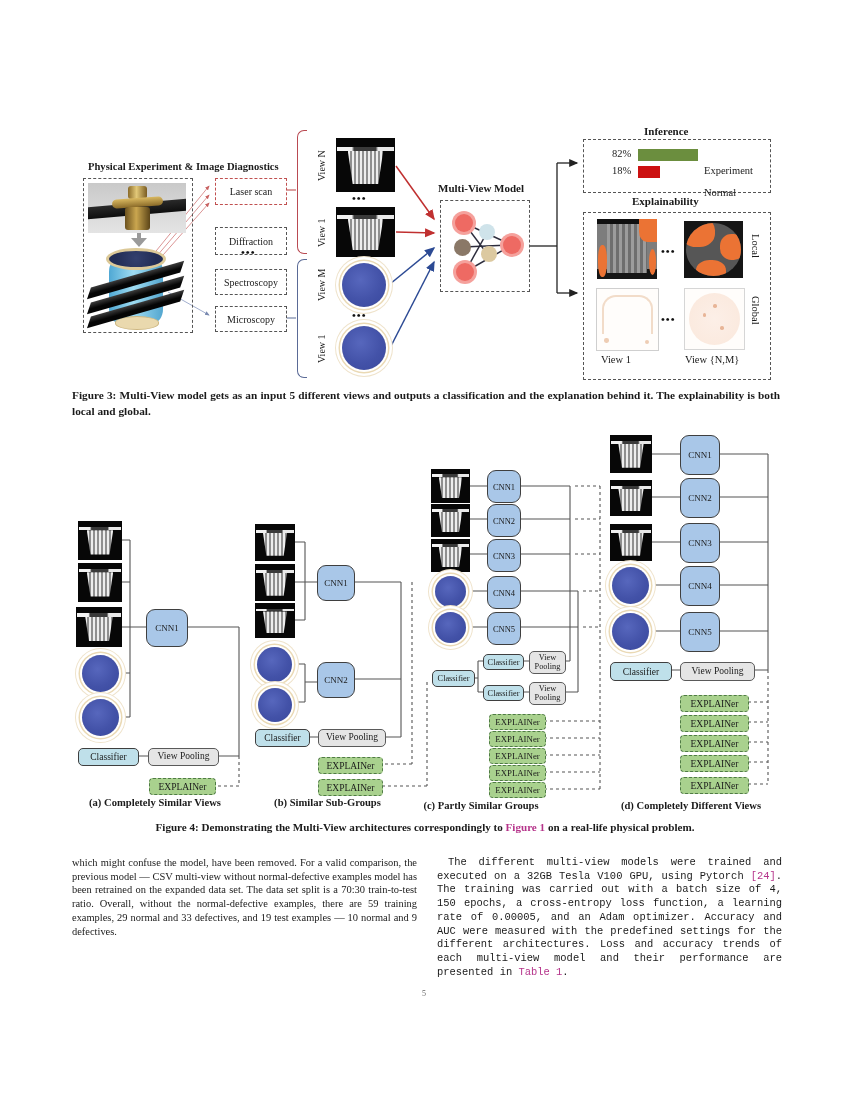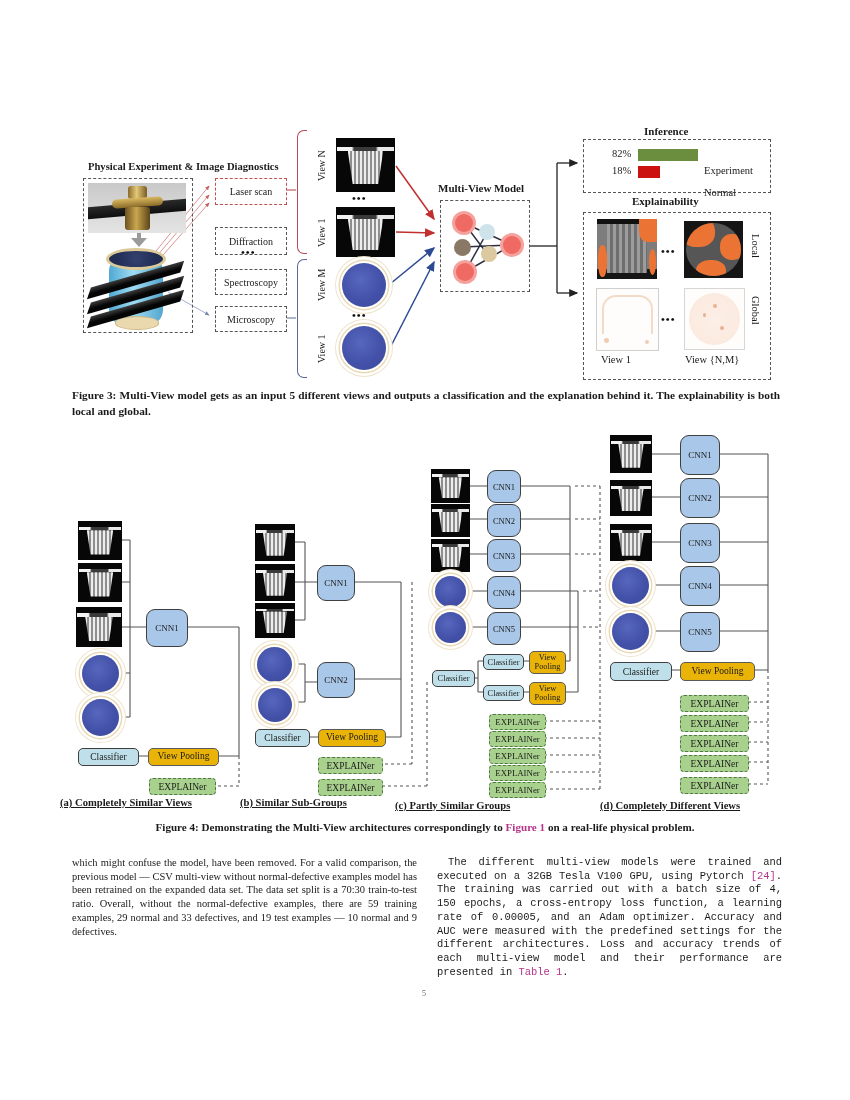--- a/index.html
+++ b/index.html
@@ -89,25 +89,25 @@
   .xg2{background:#fffdfb;border:1px solid #d6d6d6;}
   .xg2 .disc{position:absolute;left:6%;top:6%;right:6%;bottom:6%;border-radius:50%;
     background:radial-gradient(circle,#fcefe7 0%,#fbeadf 70%,#fef8f4 100%);}
   .xg2 .sp{position:absolute;width:6%;height:6%;border-radius:50%;background:#e8b597;}
 
   
   .cnn{position:absolute;background:#a9c7e8;border:1.1px solid #3f3f3f;border-radius:9px;
     display:flex;align-items:center;justify-content:center;font-size:9px;}
   .clf{position:absolute;background:#bfe0ea;border:1.1px solid #3f3f3f;border-radius:5px;
     display:flex;align-items:center;justify-content:center;font-size:9.5px;}
-  .vp{position:absolute;background:#eab308;border:1.1px solid #5a5a5a;border-radius:5px;
+  .vp{position:absolute;background:#e5e5e5;border:1.1px solid #5a5a5a;border-radius:5px;
     display:flex;align-items:center;justify-content:center;font-size:9.5px;text-align:center;line-height:1.05;}
   .exp{position:absolute;background:#a9d18e;border:1.4px dashed #4f7a45;border-radius:4px;
     display:flex;align-items:center;justify-content:center;font-size:9.5px;}
-  .subcap{position:absolute;font-weight:bold;font-size:10.6px;white-space:nowrap;text-decoration:underline;}
+  .subcap{position:absolute;font-weight:bold;font-size:10.6px;text-align:center;white-space:nowrap;}
 
   
   .brk{position:absolute;width:9px;border:1.6px solid;border-right:none;border-radius:7px 0 0 7px;}
 
   
   .cap3{position:absolute;font-weight:bold;font-size:11.3px;line-height:15.5px;text-align:justify;}
   .cap4{position:absolute;width:100%;text-align:center;font-weight:bold;font-size:11.1px;}
   .bodycol{position:absolute;font-size:10.45px;line-height:13.7px;text-align:justify;}
   .bodycol p{margin:0;}
   .indent{text-indent:11px;font-family:Liberation Mono, monospace;}

